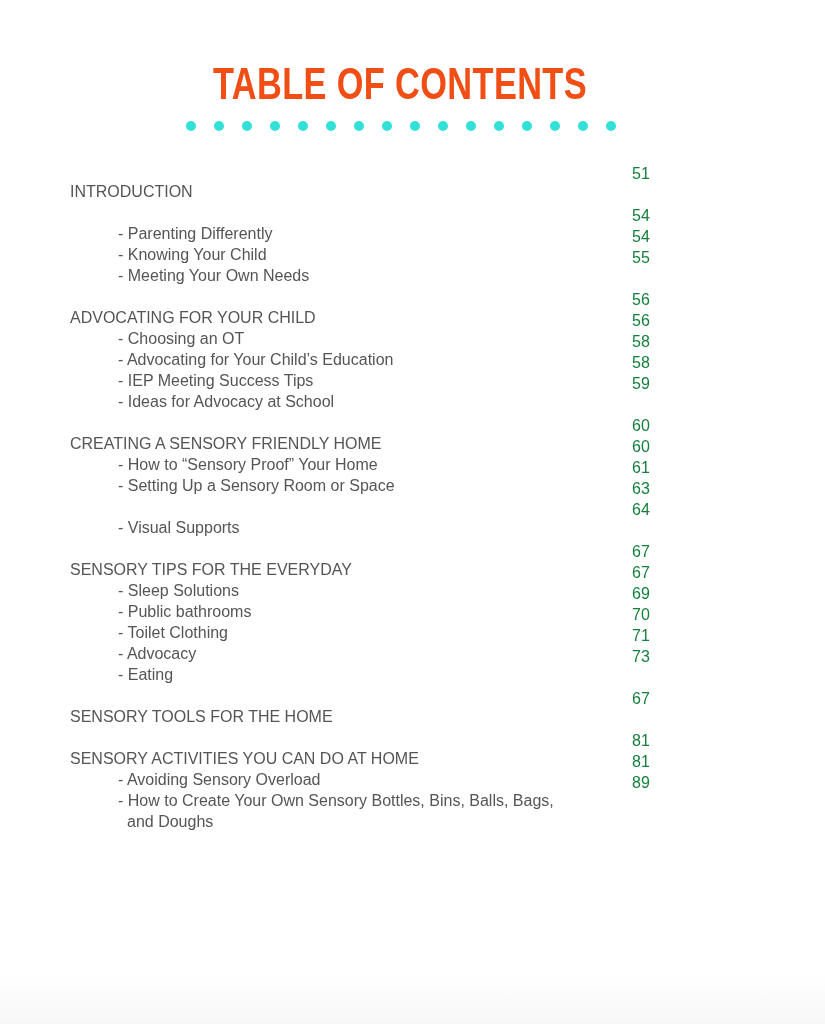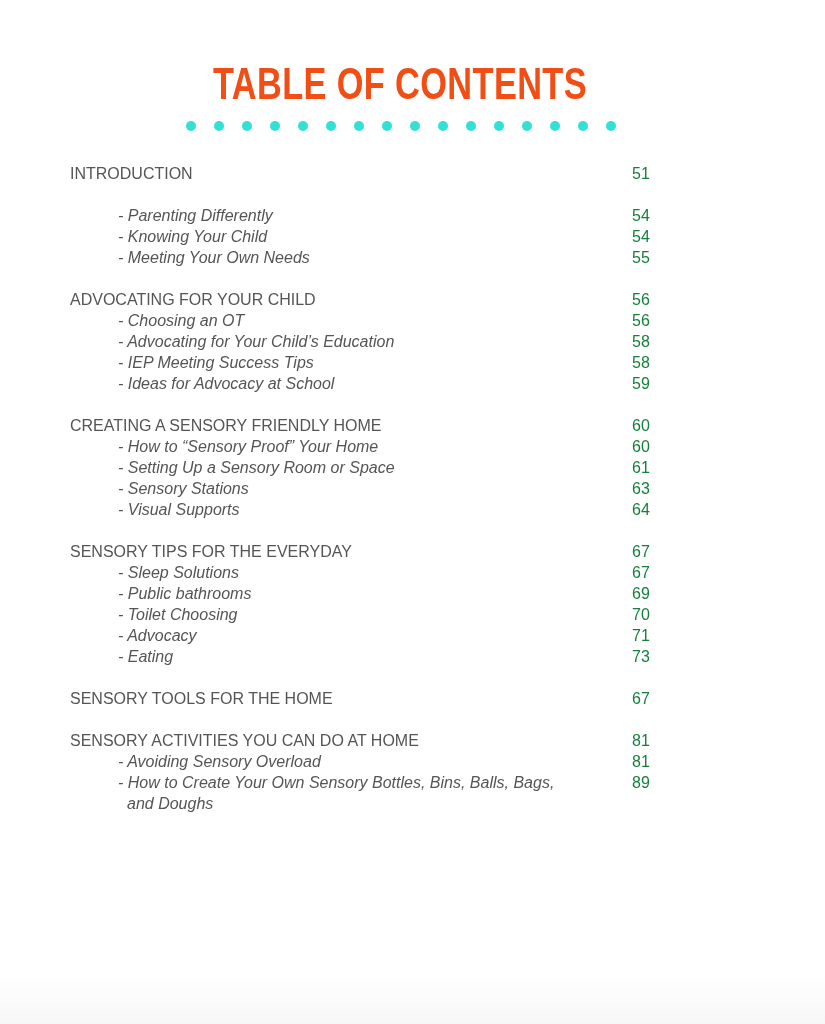--- a/index.html
+++ b/index.html
@@ -60,30 +60,29 @@
       font-size: 16px;
       color: #555555;
       white-space: nowrap;
     }
     .row.tall {
       height: 42px;
     }
     .row .label {
       position: absolute;
       left: 0;
-      top: 0;
+      top: 18px;
     }
     .row.sub .label {
       left: 48px;
       white-space: normal;
       width: 440px;
       text-indent: -9px;
       padding-left: 9px;
       box-sizing: border-box;
-      font-style: italic;
     }
     .row .page {
       position: absolute;
       left: 562px;
       top: 0;
       color: #15803d;
     }
   </style>
 </head>
 <body>
@@ -159,21 +158,20 @@
       </div>
       <div class="row sub">
         <span class="label">- How to “Sensory Proof” Your Home</span>
         <span class="page">60</span>
       </div>
       <div class="row sub">
         <span class="label">- Setting Up a Sensory Room or Space</span>
         <span class="page">61</span>
       </div>
       <div class="row sub">
-        <span class="label">- Sensory Stations</span>
         <span class="page">63</span>
       </div>
       <div class="row sub">
         <span class="label">- Visual Supports</span>
         <span class="page">64</span>
       </div>
     </div>
     <div class="section">
       <div class="row heading">
         <span class="label">SENSORY TIPS FOR THE EVERYDAY</span>
@@ -181,21 +179,21 @@
       </div>
       <div class="row sub">
         <span class="label">- Sleep Solutions</span>
         <span class="page">67</span>
       </div>
       <div class="row sub">
         <span class="label">- Public bathrooms</span>
         <span class="page">69</span>
       </div>
       <div class="row sub">
-        <span class="label">- Toilet Choosing</span>
+        <span class="label">- Toilet Clothing</span>
         <span class="page">70</span>
       </div>
       <div class="row sub">
         <span class="label">- Advocacy</span>
         <span class="page">71</span>
       </div>
       <div class="row sub">
         <span class="label">- Eating</span>
         <span class="page">73</span>
       </div>

